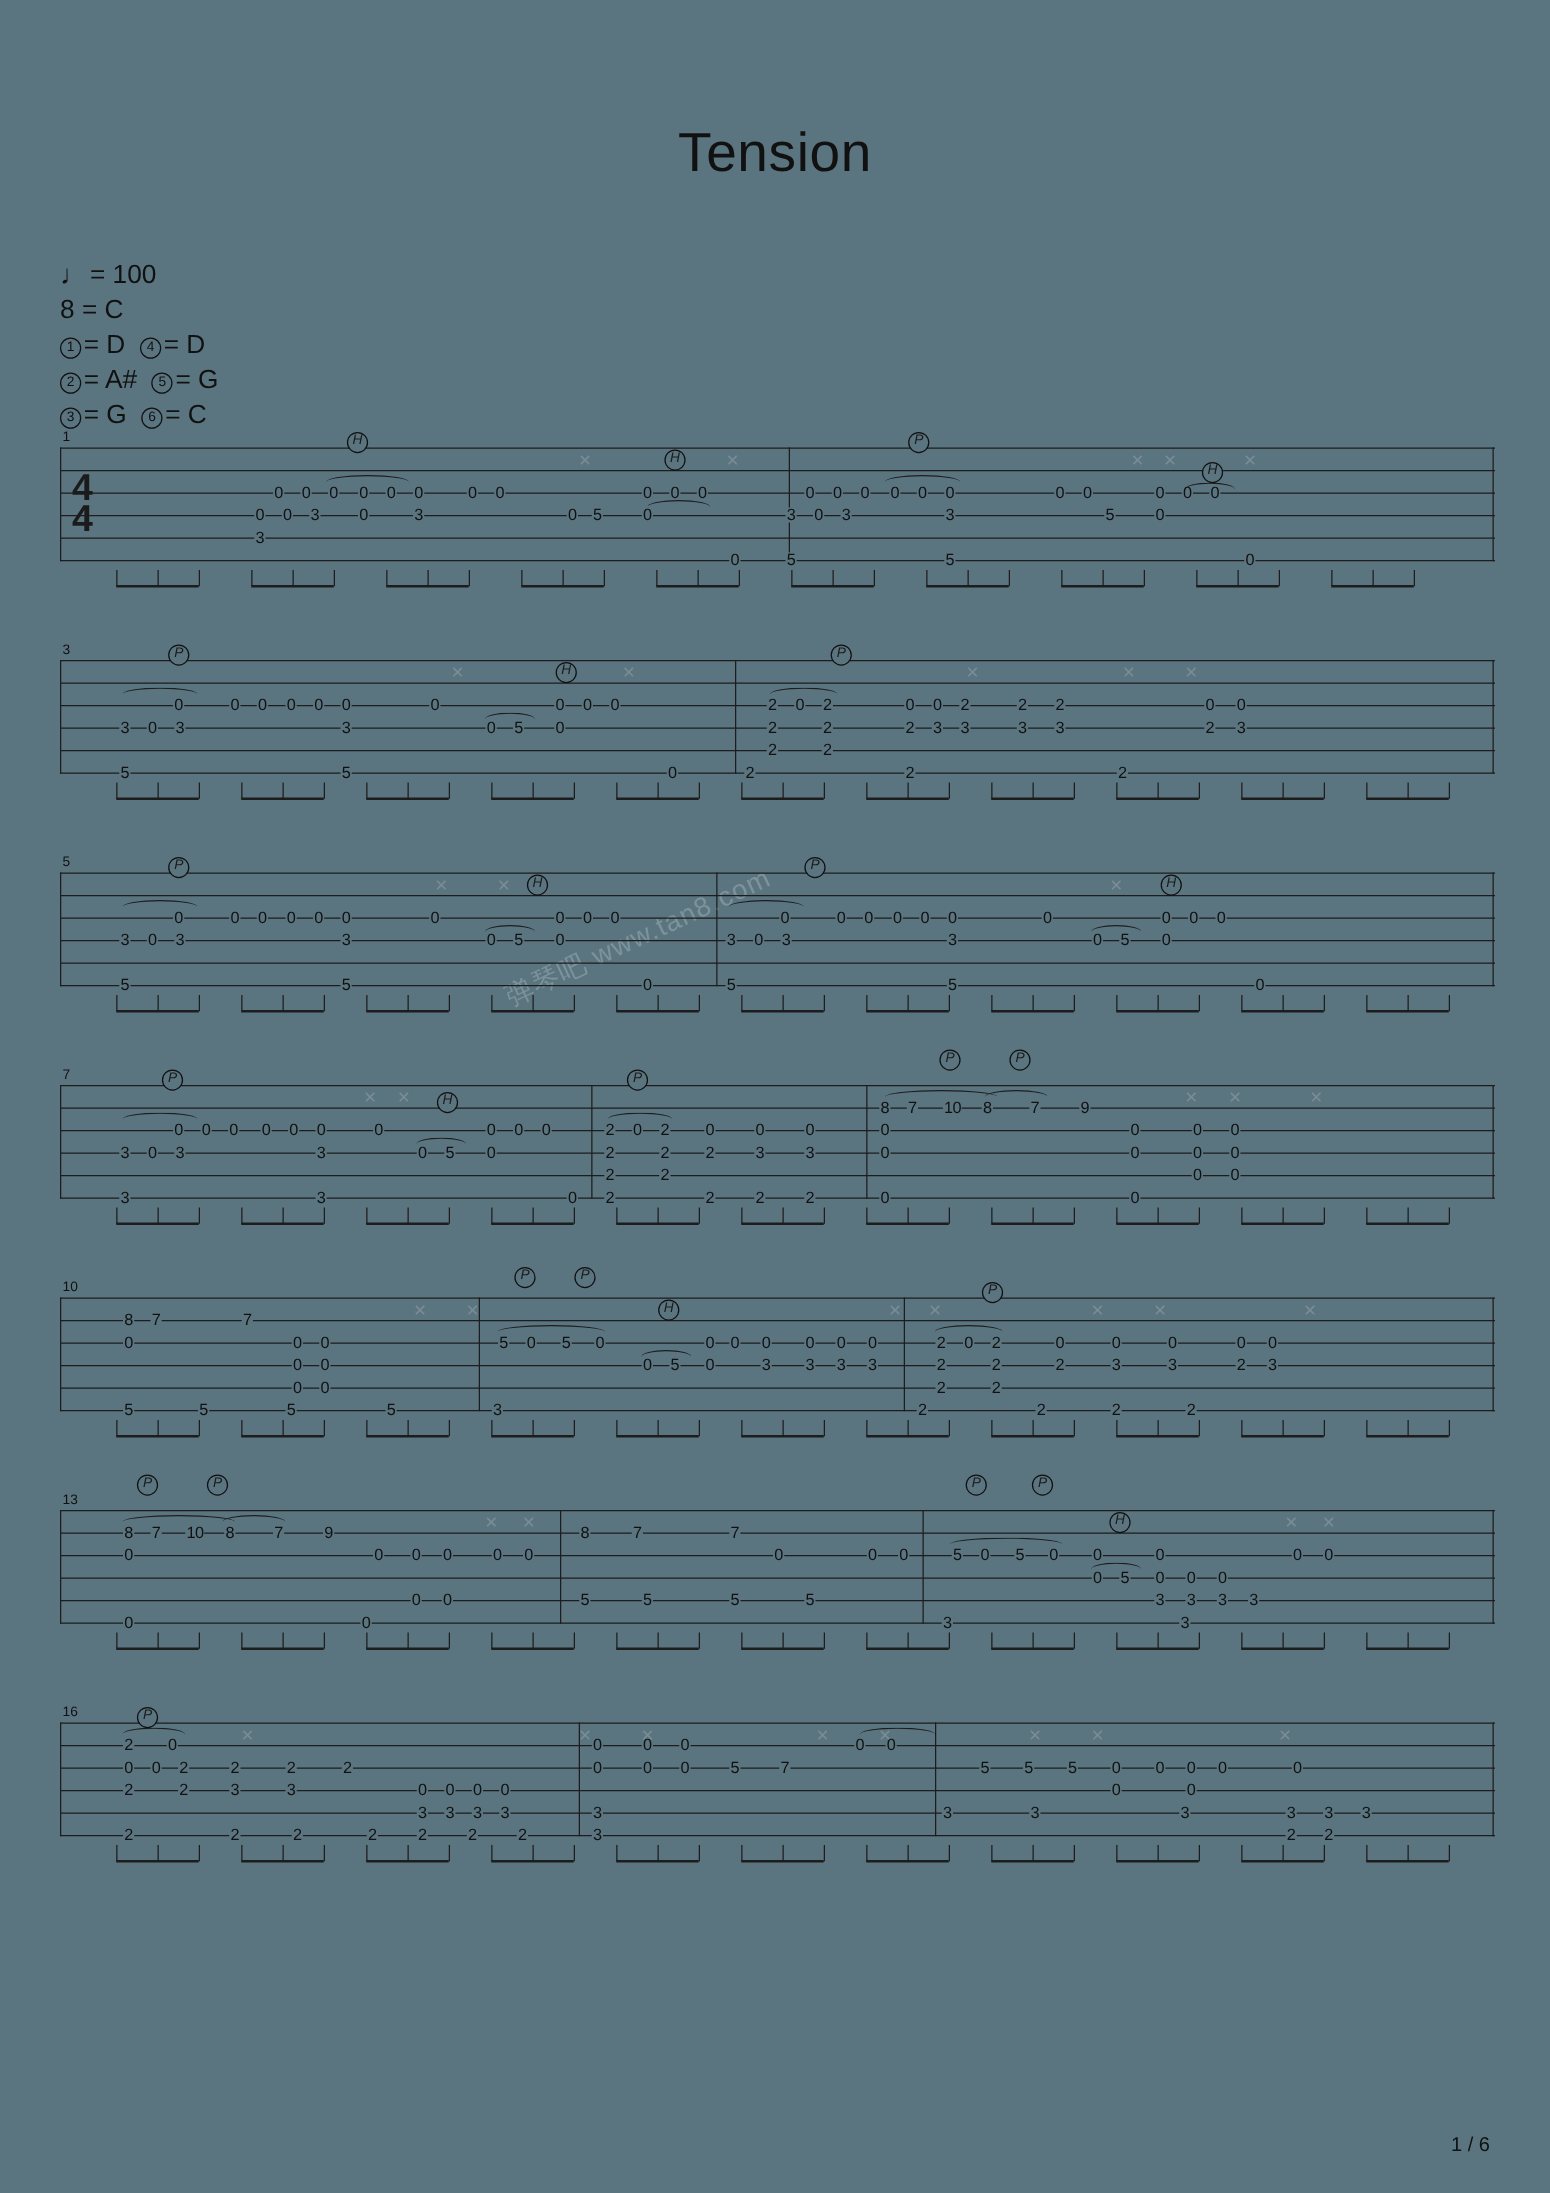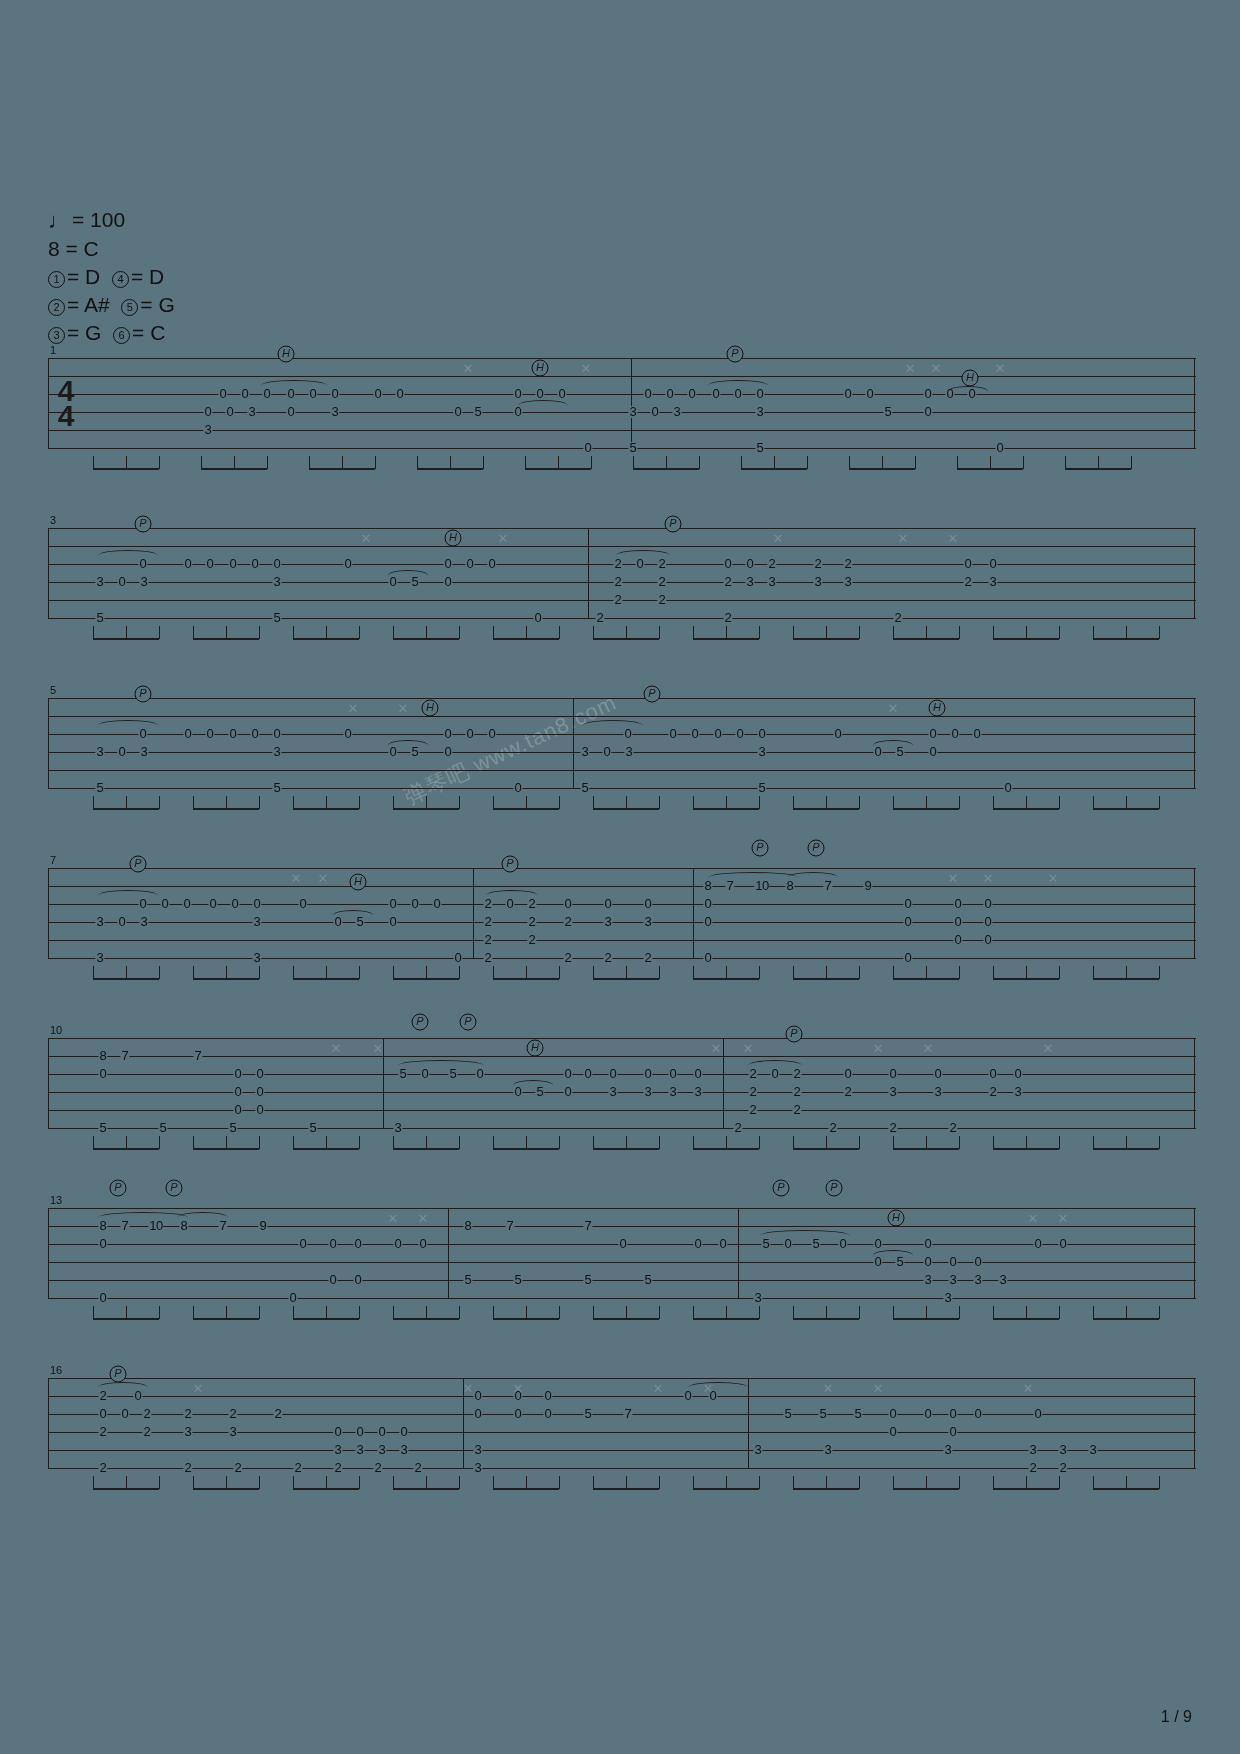--- a/index.html
+++ b/index.html
@@ -168,20 +168,21 @@
     bottom: 28px;
     font-size: 16px;
     color: #111;
   }
 </style>
 </head>
 <body>
 
 <div class="page">
 
+  <div class="title">Tension</div>
 
   <div class="meta">
     <div class="row">
       <span class="note-glyph">♩</span><span>= 100</span>
     </div>
     <div class="row">8 = C</div>
     <div class="row">
       <span class="circ">1</span><span>= D</span>
       &nbsp;<span class="circ">4</span><span>= D</span>
     </div>
@@ -1027,14 +1028,14 @@
         <div class="xmark" style="left: 660px; top: 10px;">✕</div>
         <div class="xmark" style="left: 780px; top: 10px;">✕</div>
         <div class="xmark" style="left: 830px; top: 10px;">✕</div>
         <div class="xmark" style="left: 980px; top: 10px;">✕</div>
         <div class="pm" style="left: 70px; top: -4px;">P</div>
         <div class="slur" style="left: 50px; top: 4px; width: 50px;"></div>
         <div class="slur" style="left: 640px; top: 4px; width: 60px;"></div>
       </div>
     </div>
 
-  <div class="pagenum">1 / 9</div>
+  <div class="pagenum">1 / 6</div>
 </div>
 
 </body></html>

